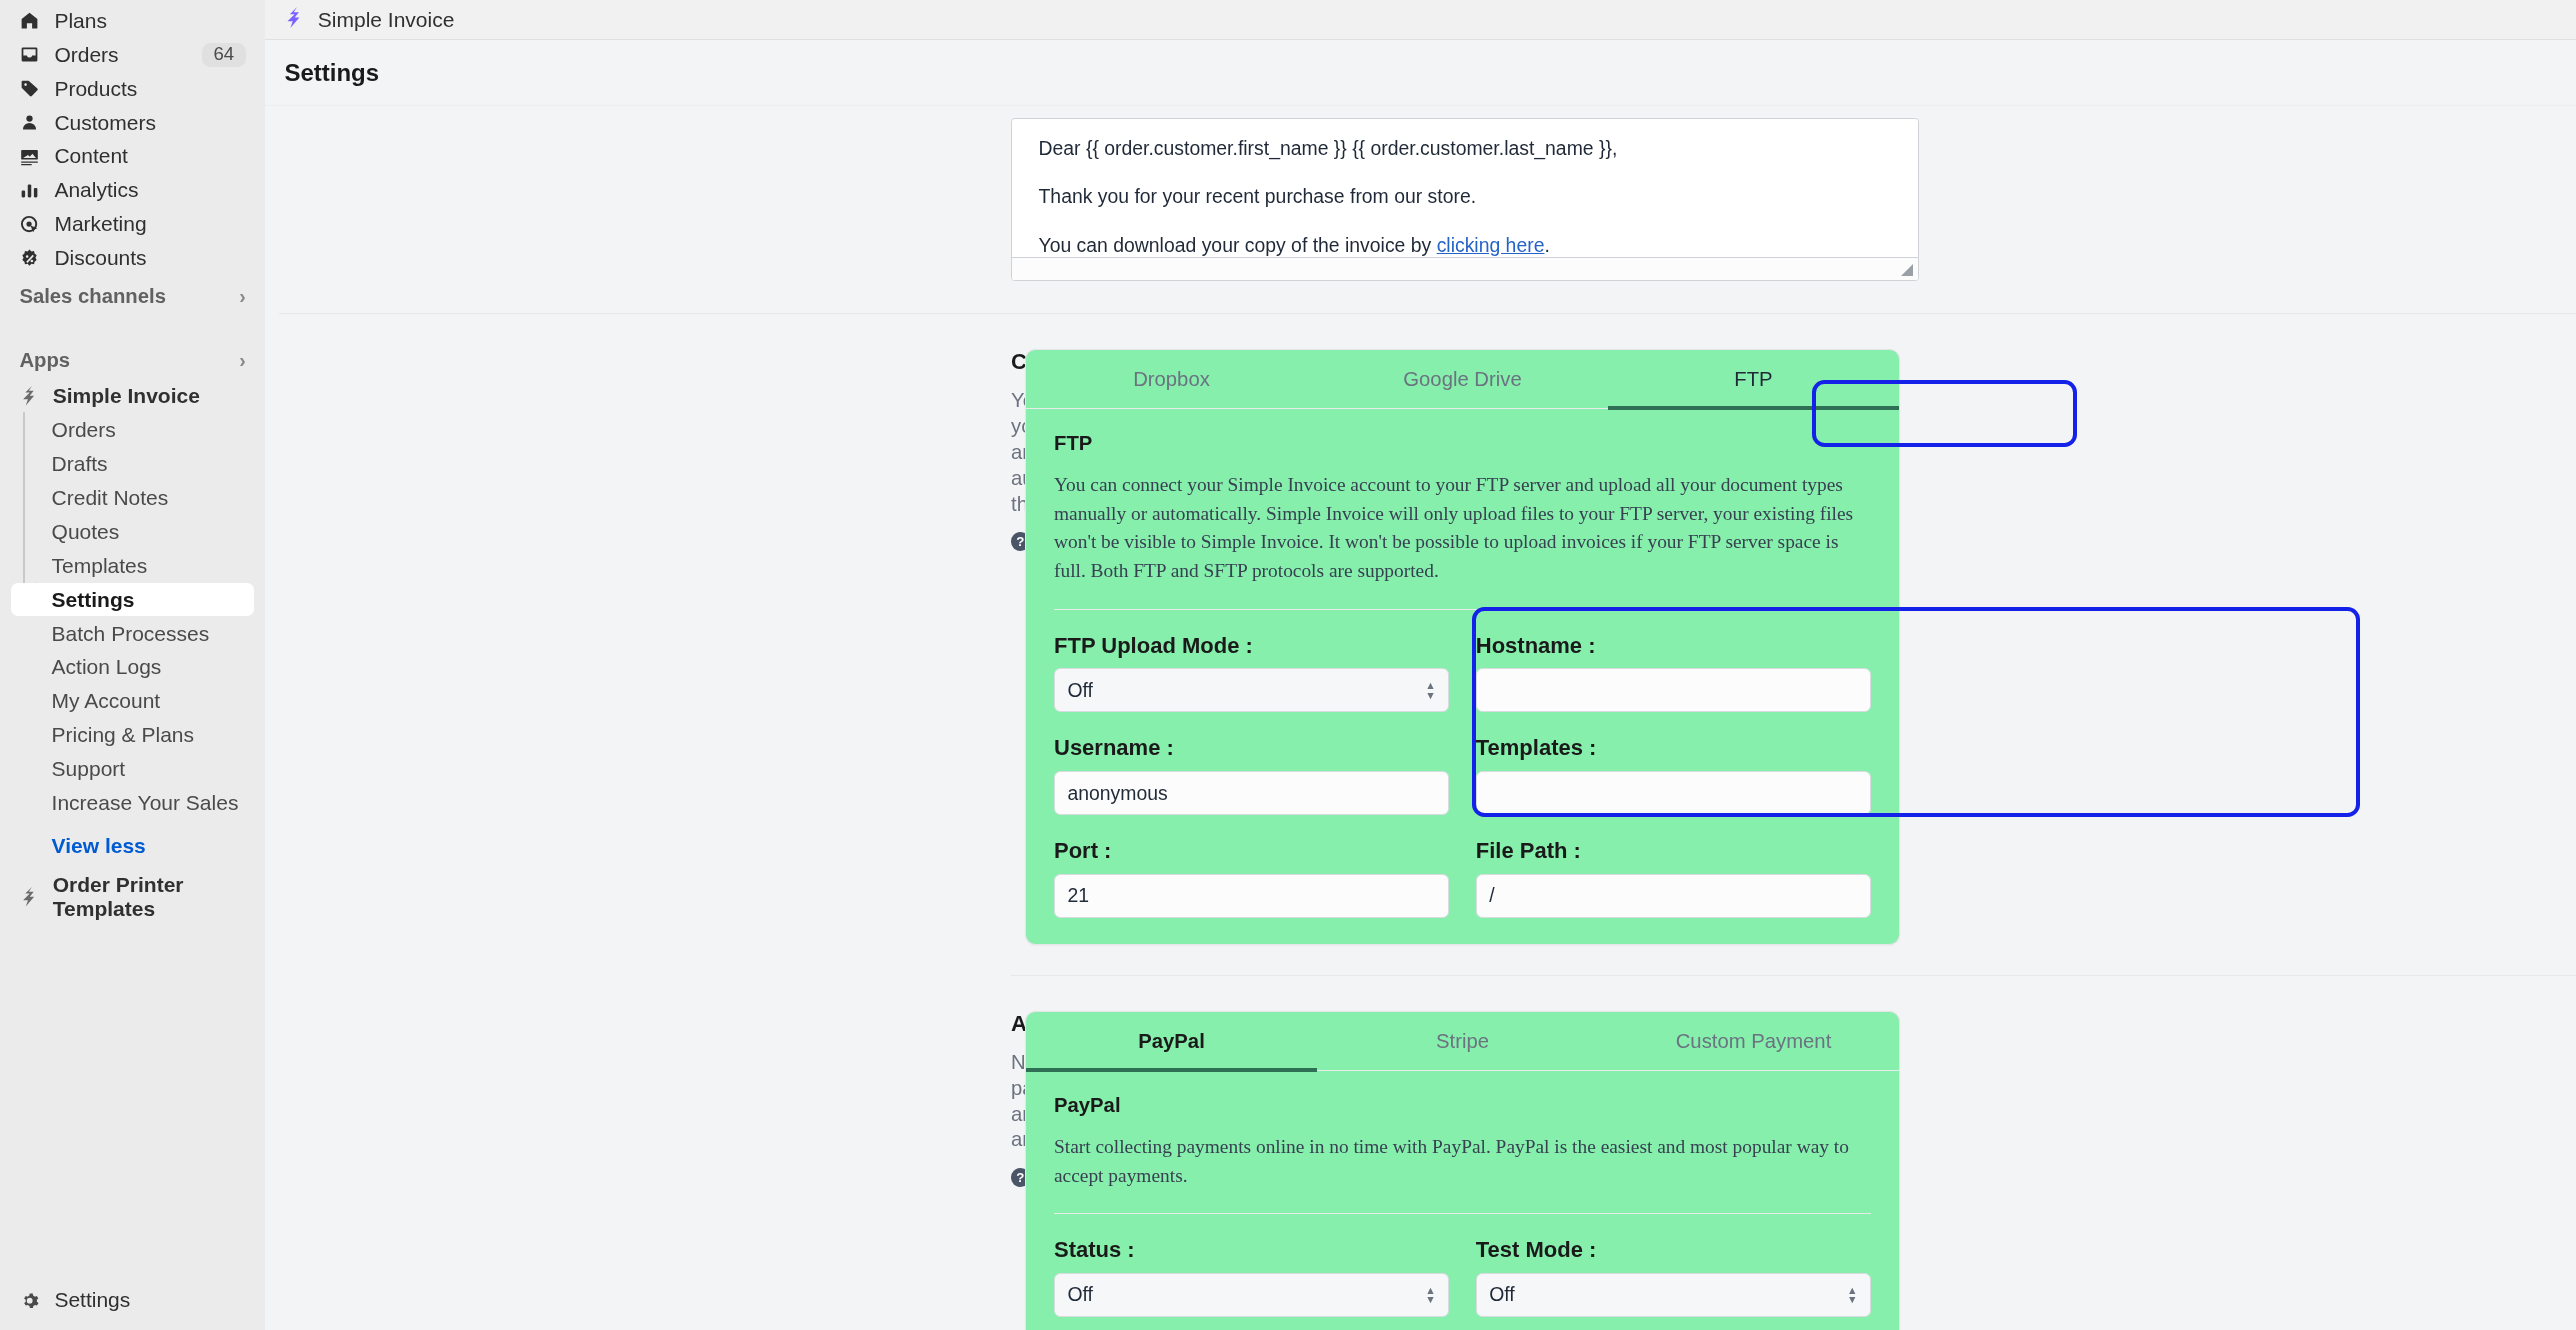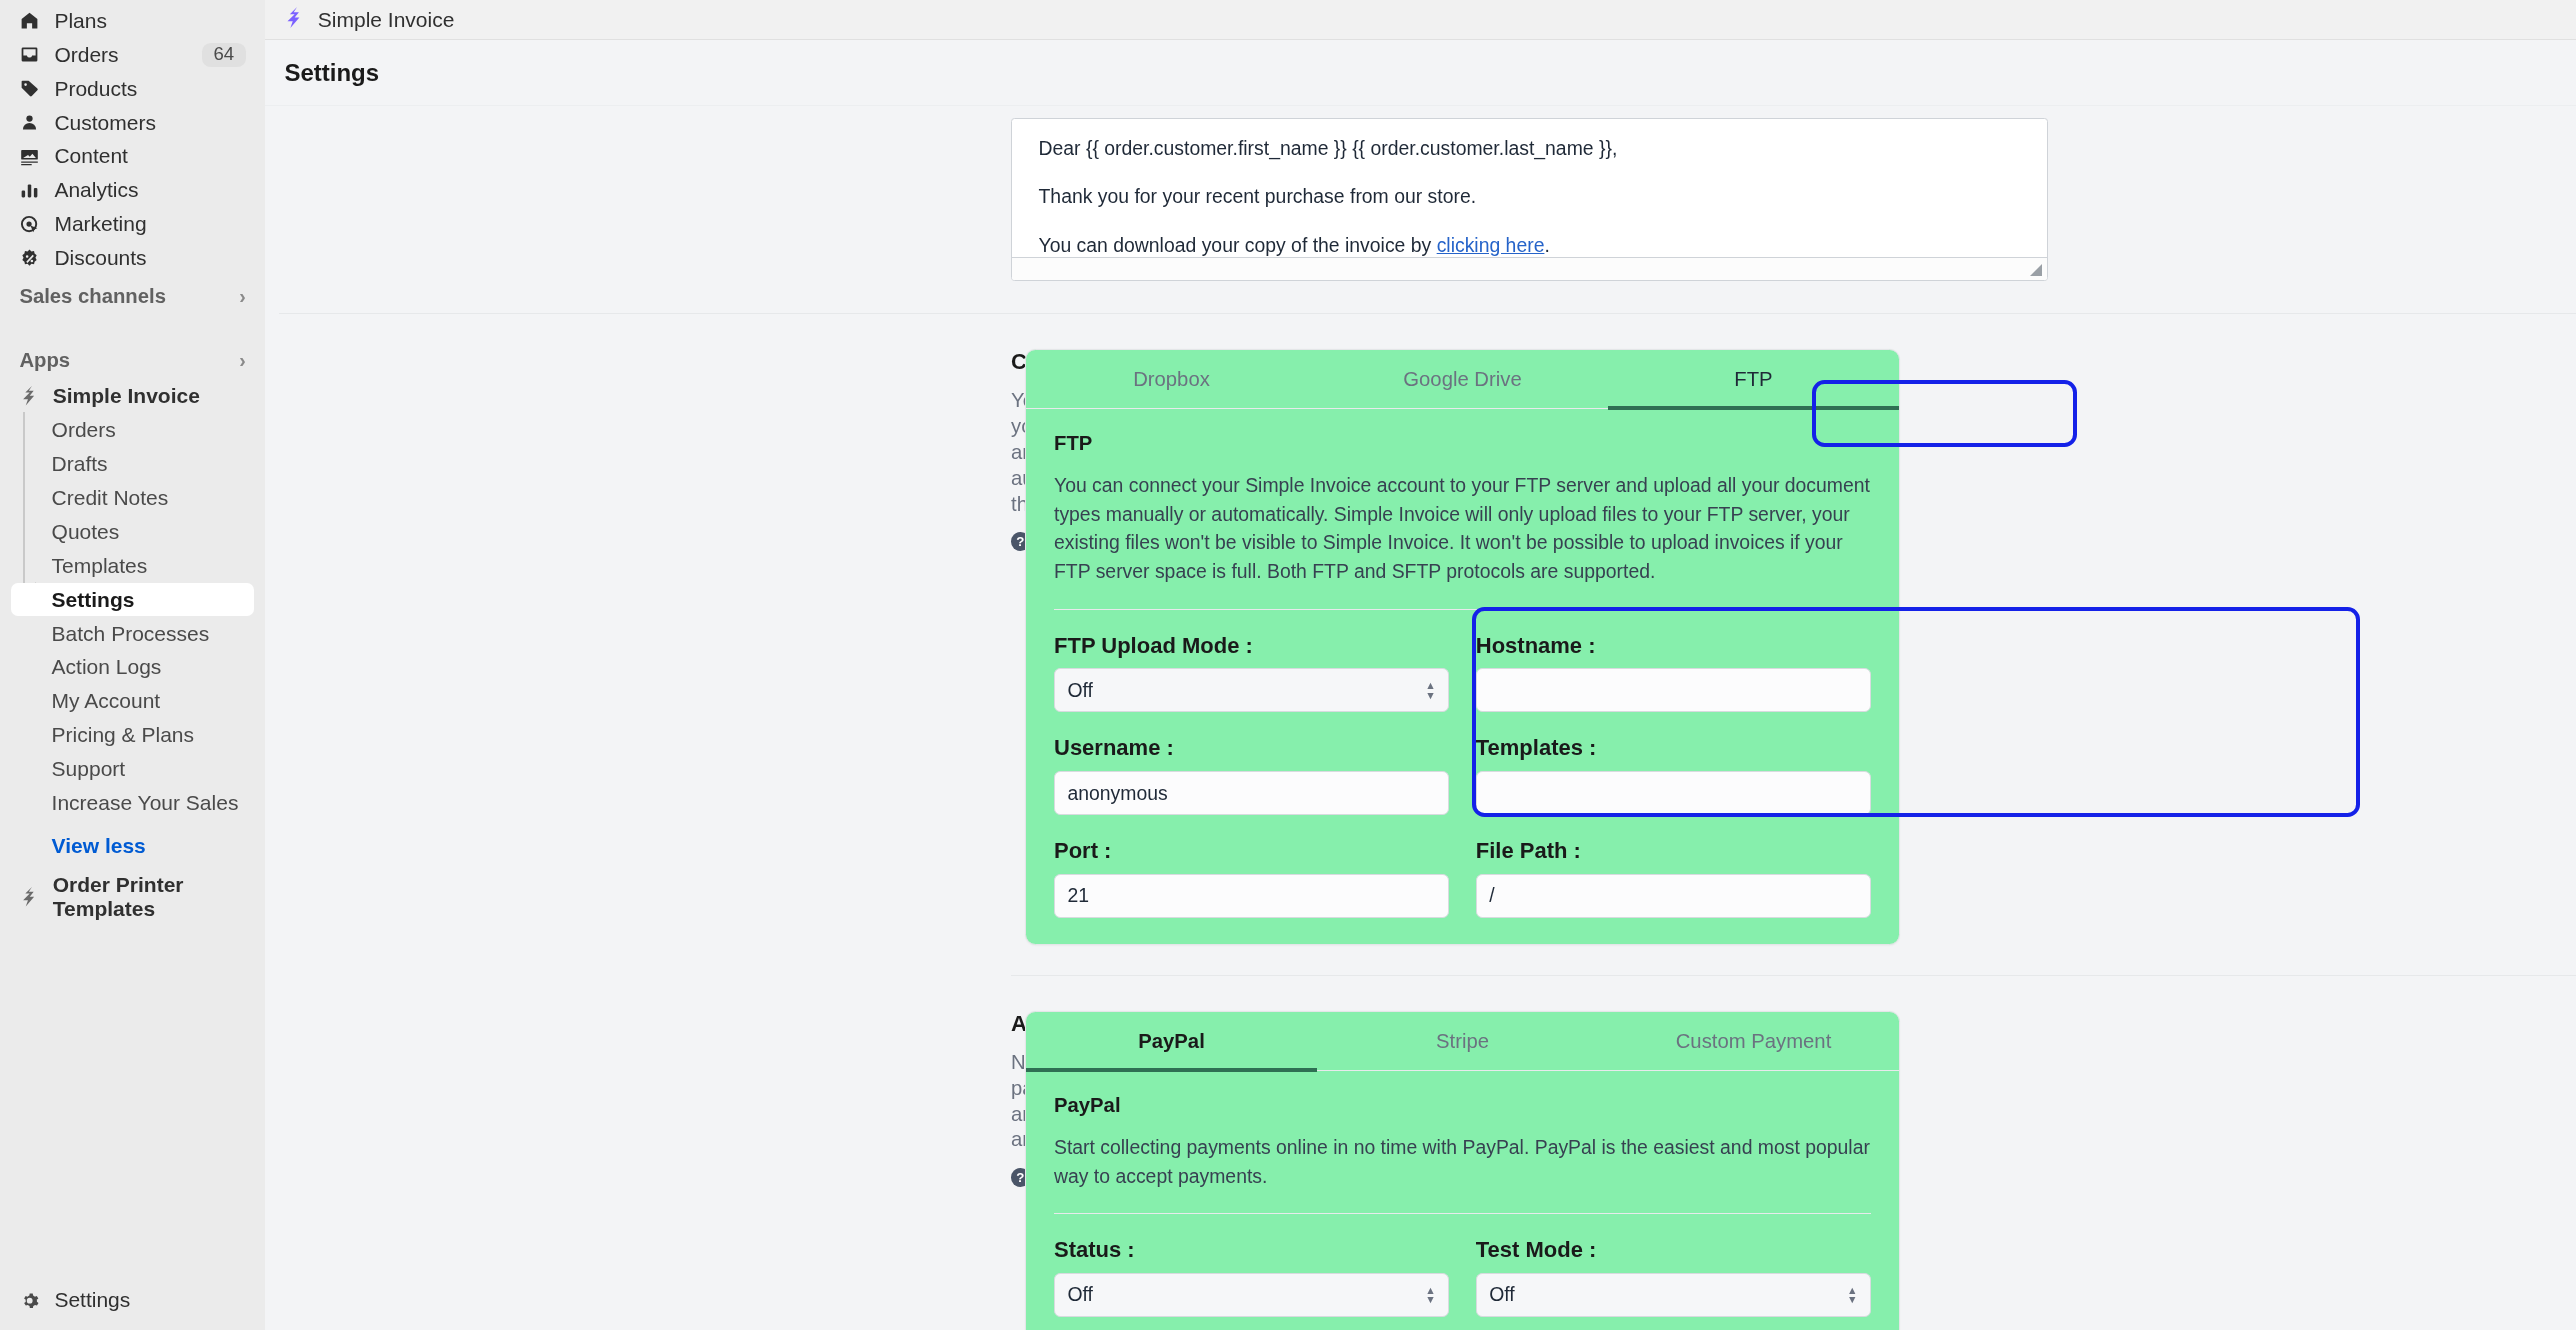--- a/index.html
+++ b/index.html
@@ -112,40 +112,40 @@
     flex: 1 1 0; text-align: center; padding: 17.7px 0 17px; font-size: 20.3px;
     color: #6b7280; cursor: pointer; position: relative;
   }
   .tab.active { color: #1a1a1a; font-weight: bold; }
   .tab.active:after {
     content: ''; position: absolute; left: 0; right: 0; bottom: -1.8px; height: 3.5px; background: #2f6f53;
   }
   .tab.active.plain { font-weight: normal; color: #1f2937; }
   .card-body { padding: 23px 28px 26.5px; }
   .body-title { font-size: 20.3px; font-weight: bold; color: #1a1a1a; margin-bottom: 16px; }
-  .body-desc { font-size: 19.4px; line-height: 1.48; color: #374151; }
+  .body-desc { font-size: 19.4px; line-height: 1.48; color: #374151; font-family: Liberation Serif, serif; }
   .divider { height: 0.9px; background: #e8eaec; margin: 23px 0 0; }
 
   .form-grid { display: grid; grid-template-columns: 1fr 1fr; column-gap: 26.5px; row-gap: 0; }
   .field { padding-top: 23px; }
   .field label { display: block; font-size: 22px; color: #1a1a1a; font-weight: bold; margin-bottom: 9.7px; }
   .field input, .field .selectbox {
     width: 100%; height: 44px; border: 0.9px solid #d8dbdf; border-radius: 6.2px;
     background: #fcfcfd; font-size: 19.4px; color: #1f2937; padding: 0 12.4px;
     font-family: Liberation Sans, sans-serif;
   }
   .field input::placeholder { color: #9aa1ab; }
   .field .selectbox {
     background: #f6f7f9; display: flex; align-items: center; justify-content: space-between; cursor: pointer;
   }
   .spin { display: flex; flex-direction: column; gap: 2.7px; color: #6b7280; }
   .spin i { font-style: normal; font-size: 10.6px; line-height: 7px; }
 
   .textarea-wrap {
-    width: 1037px; margin-left: 14px; background: #fff;
+    width: 908px; margin-left: 14px; background: #fff;
     border: 0.9px solid #cfd3d8; border-radius: 3.5px; position: relative;
     height: 163px; overflow: hidden;
   }
   .textarea-body { padding: 19.4px 26.5px; font-size: 19.4px; color: #1f2937; line-height: 1.0; }
   .ta-line { margin-bottom: 29px; }
   .ta-link { color: #2563c9; text-decoration: underline; }
   .ta-foot { position: absolute; left: 0; right: 0; bottom: 0; height: 23px; background: #fcfcfc; border-top: 0.9px solid #cfd3d8; }
   .resize-h { position: absolute; right: 5.3px; bottom: 4.4px; width: 0; height: 0;
      border-right: 12.4px solid #9aa0a6; border-top: 12.4px solid transparent; }
 

